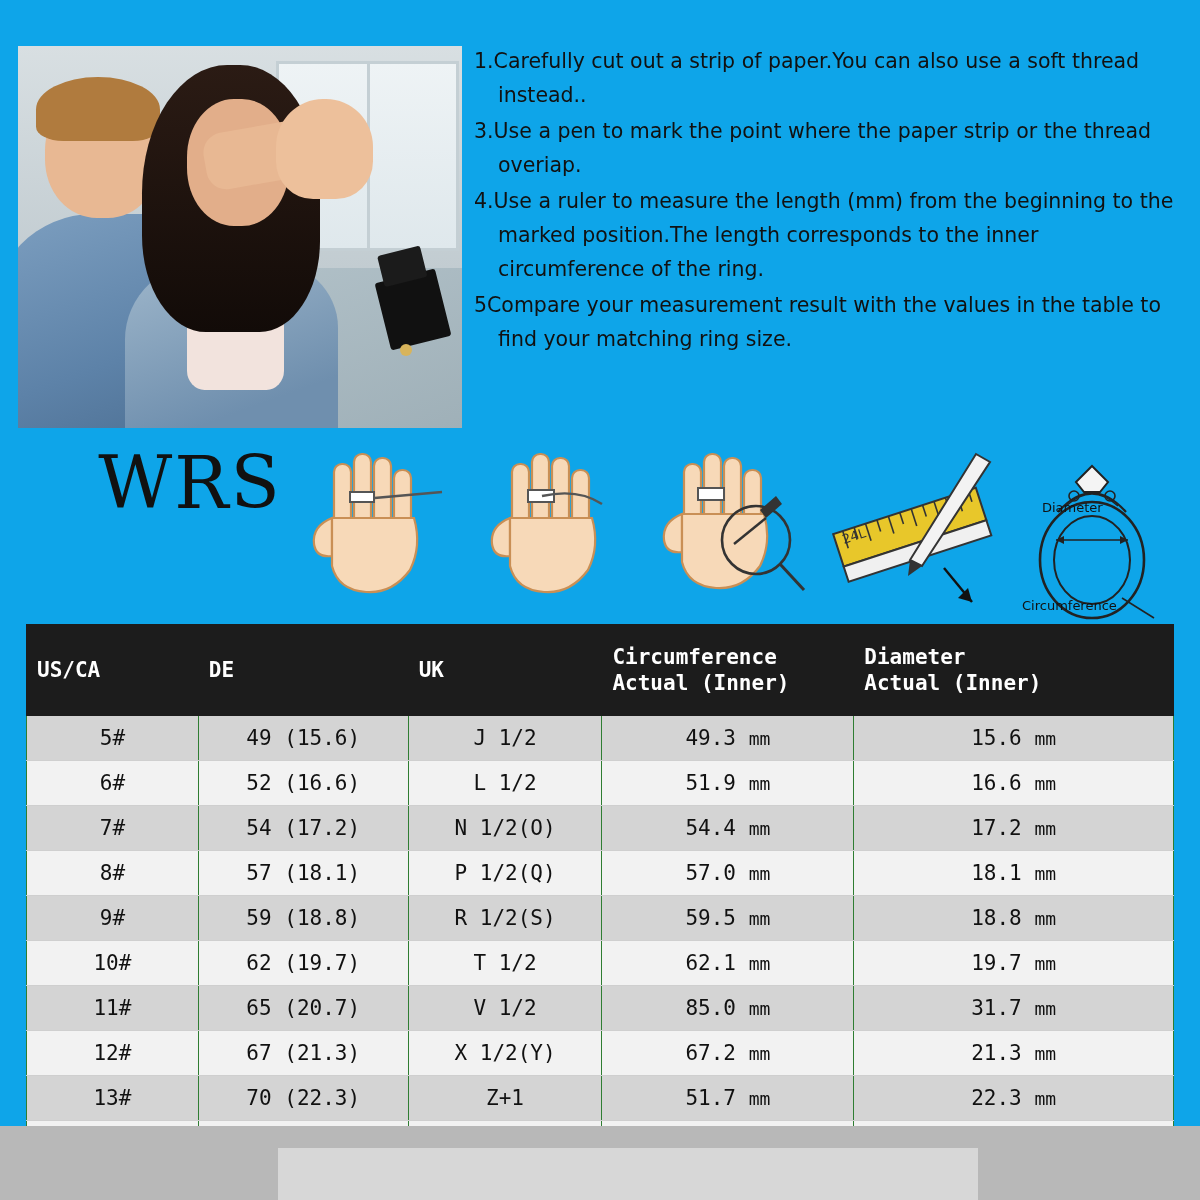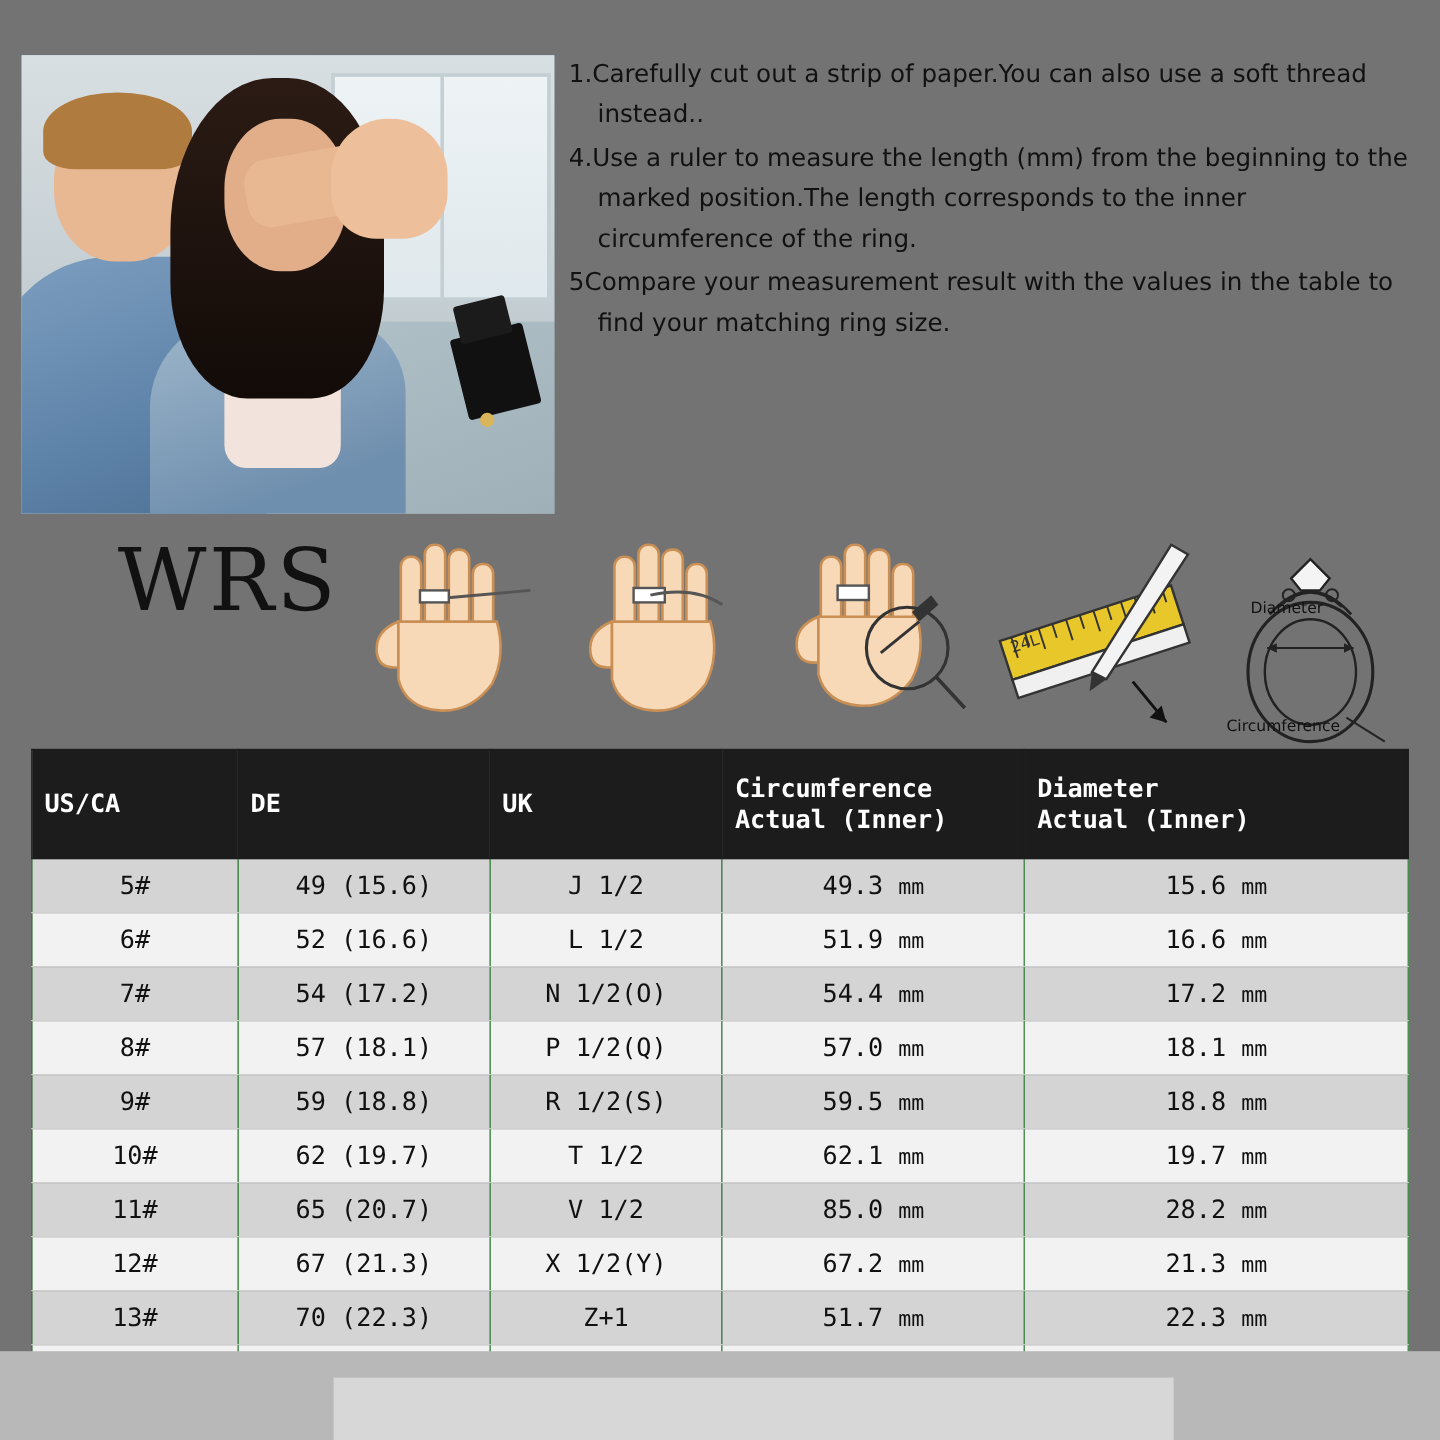--- a/index.html
+++ b/index.html
@@ -11,21 +11,21 @@
     width: 1200px;
     height: 1200px;
     font-family: "Liberation Sans", sans-serif;
     position: relative;
     overflow: hidden;
   }
   .page {
     position: relative;
     width: 1200px;
     height: 1200px;
-    background: #737373;
+    background: #0ea5e9;
   }
 
   
   .top {
     position: absolute;
     left: 0; top: 0;
     width: 1200px;
     height: 432px;
   }
   .photo {
@@ -257,20 +257,21 @@
       <div class="woman-hair"></div>
       <div class="woman-face"></div>
       <div class="arm"></div>
       <div class="hand"></div>
       <div class="box"></div>
       <div class="ring-dot"></div>
     </div>
 
     <div class="steps">
       <p><span class="num">1.</span><span>Carefully cut out a strip of paper.You can also use a soft thread instead..</span></p>
+      <p><span class="num">3.</span><span>Use a pen to mark the point where the paper strip or the thread overiap.</span></p>
       <p><span class="num">4.</span><span>Use a ruler to measure the length (mm) from the beginning to the marked position.The length corresponds to the inner circumference of the ring.</span></p>
       <p><span class="num">5</span><span>Compare your measurement result with the values in the table to find your matching ring size.</span></p>
     </div>
   </div>
 
   <div class="midrow">
 
     <div class="logo">
       <div class="wrs">WRS</div>
     </div>
@@ -435,21 +436,21 @@
           <td>62 (19.7)</td>
           <td>T 1/2</td>
           <td><span>62.1</span> <span class="unit">mm</span></td>
           <td><span>19.7</span> <span class="unit">mm</span></td>
         </tr>
         <tr class="odd">
           <td>11#</td>
           <td>65 (20.7)</td>
           <td>V 1/2</td>
           <td><span>85.0</span> <span class="unit">mm</span></td>
-          <td><span>28.2</span> <span class="unit">mm</span></td>
+          <td><span>31.7</span> <span class="unit">mm</span></td>
         </tr>
         <tr class="even">
           <td>12#</td>
           <td>67 (21.3)</td>
           <td>X 1/2(Y)</td>
           <td><span>67.2</span> <span class="unit">mm</span></td>
           <td><span>21.3</span> <span class="unit">mm</span></td>
         </tr>
         <tr class="odd">
           <td>13#</td>

